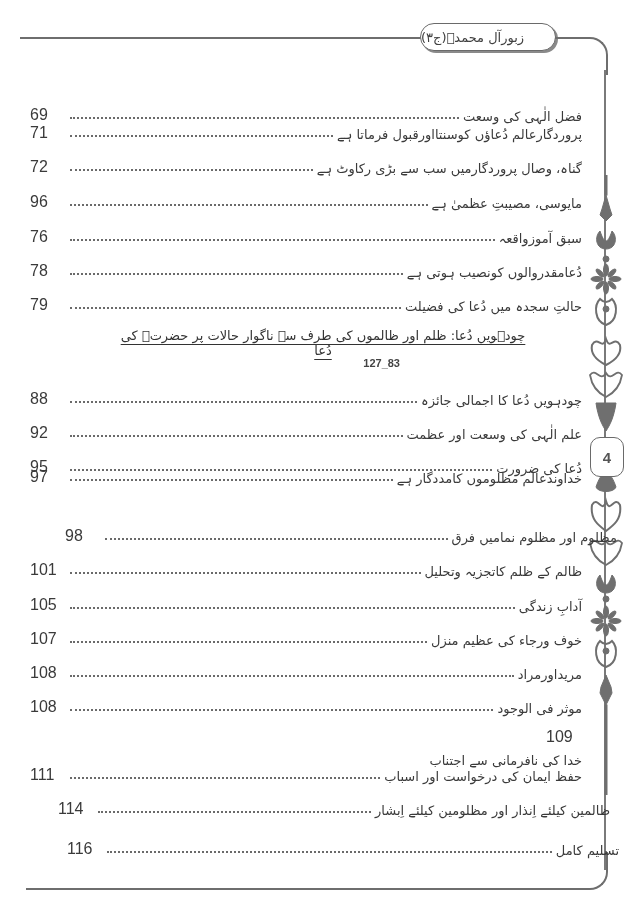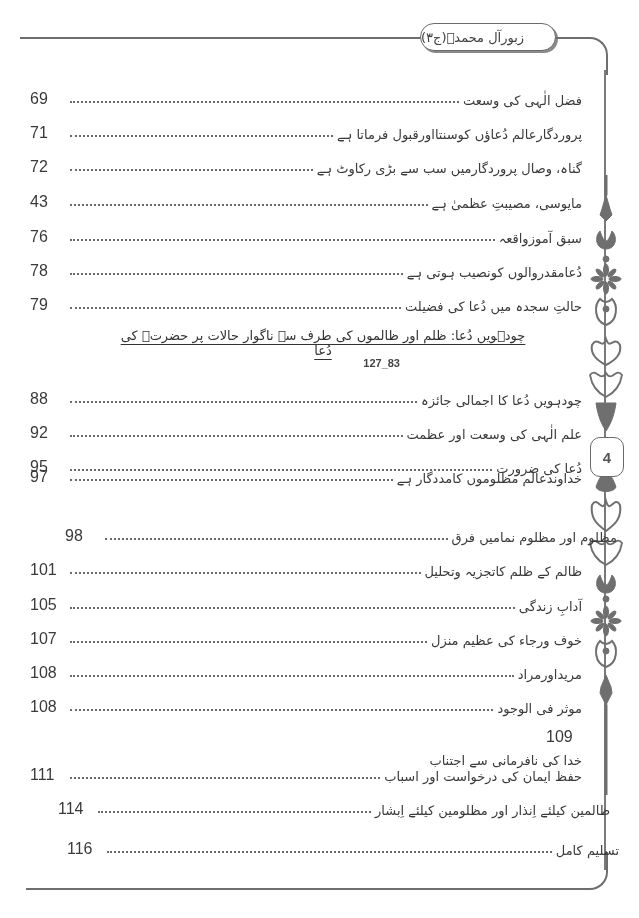--- a/index.html
+++ b/index.html
@@ -123,37 +123,37 @@
 
       <path d="M18 500 L13 512 L12 518 L18 530 L24 518 L23 512 Z"></path>
       <rect x="17" y="530" width="2" height="90"></rect>
     </g>
   </svg>
 
   <div class="page-badge">
     <span>4</span>
   </div>
 
-  <div class="toc-row" style="top:86px;">
+  <div class="toc-row" style="top:102px;">
     <span class="toc-page">69</span>
     <span class="toc-dots"></span>
     <span class="toc-title">فضل الٰہی کی وسعت</span>
   </div>
   <div class="toc-row" style="top:120px;">
     <span class="toc-page">71</span>
     <span class="toc-dots"></span>
     <span class="toc-title">پروردگارعالم دُعاؤں کوسنتااورقبول فرماتا ہے</span>
   </div>
   <div class="toc-row" style="top:154px;">
     <span class="toc-page">72</span>
     <span class="toc-dots"></span>
     <span class="toc-title">گناہ، وصال پروردگارمیں سب سے بڑی رکاوٹ ہے</span>
   </div>
   <div class="toc-row" style="top:189px;">
-    <span class="toc-page">43</span>
+    <span class="toc-page">96</span>
     <span class="toc-dots"></span>
     <span class="toc-title">مایوسی، مصیبتِ عظمیٰ ہے</span>
   </div>
   <div class="toc-row" style="top:224px;">
     <span class="toc-page">76</span>
     <span class="toc-dots"></span>
     <span class="toc-title">سبق آموزواقعہ</span>
   </div>
   <div class="toc-row" style="top:258px;">
     <span class="toc-page">78</span>

